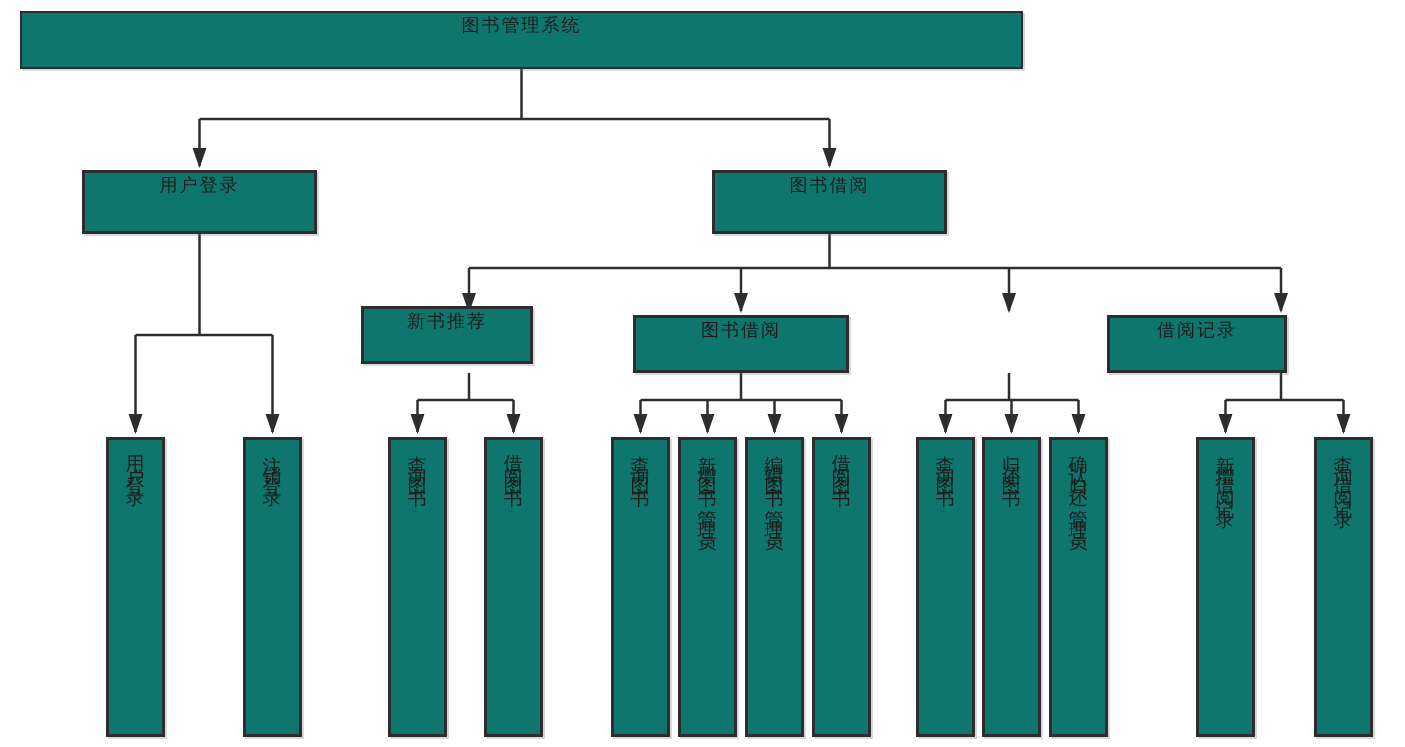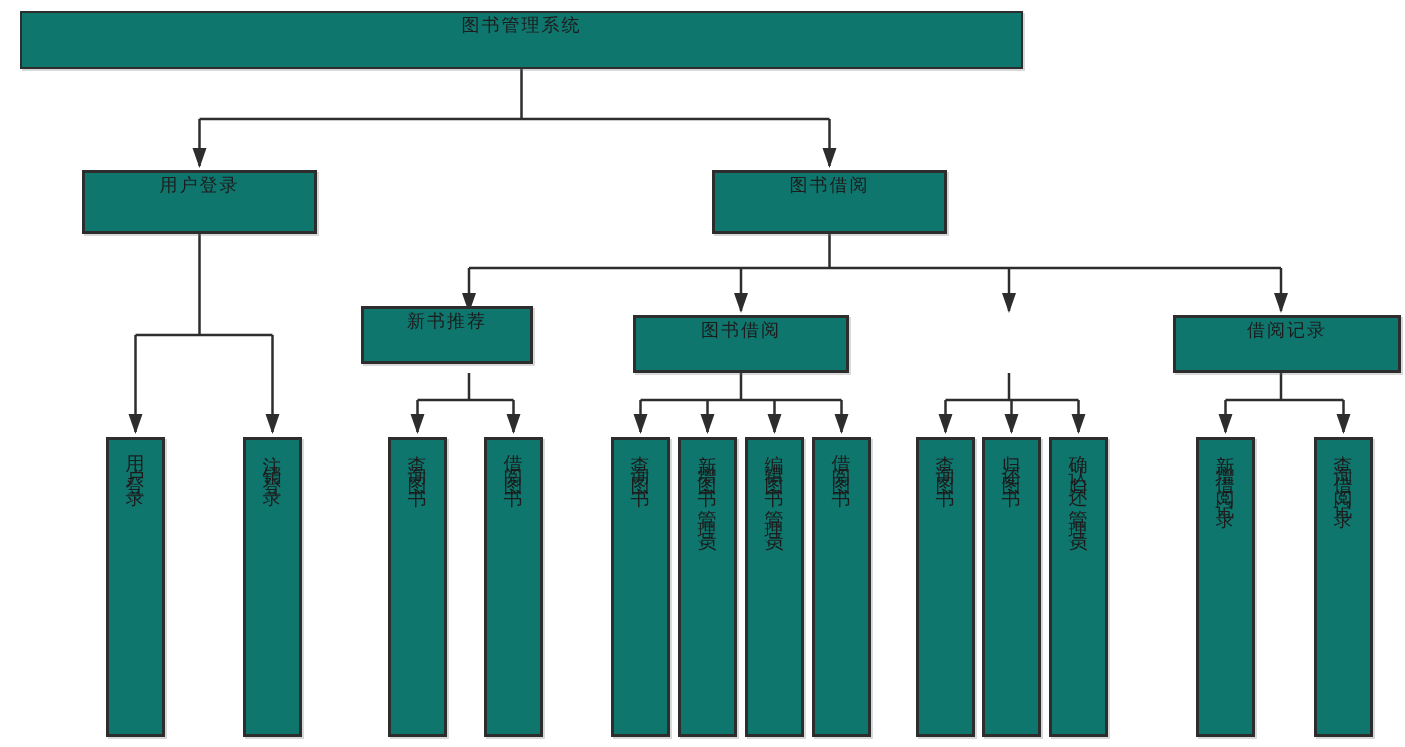--- a/index.html
+++ b/index.html
@@ -94,21 +94,21 @@
   <div class="node" style="left:712px;top:170px;width:235px;height:64px">
     <span class="hlabel">图书借阅</span>
   </div>
 
   <div class="node" style="left:361px;top:306px;width:172px;height:58px">
     <span class="hlabel">新书推荐</span>
   </div>
   <div class="node" style="left:633px;top:315px;width:216px;height:58px">
     <span class="hlabel">图书借阅</span>
   </div>
-  <div class="node" style="left:1173px;top:315px;width:228px;height:58px">
+  <div class="node" style="left:1107px;top:315px;width:180px;height:58px">
     <span class="hlabel">借阅记录</span>
   </div>
 
   <div class="node leaf" style="left:106px;top:437px;width:59px;height:300px">
     <span class="vtext">用户登录</span>
   </div>
   <div class="node leaf" style="left:243px;top:437px;width:59px;height:300px">
     <span class="vtext">注销登录</span>
   </div>
 

